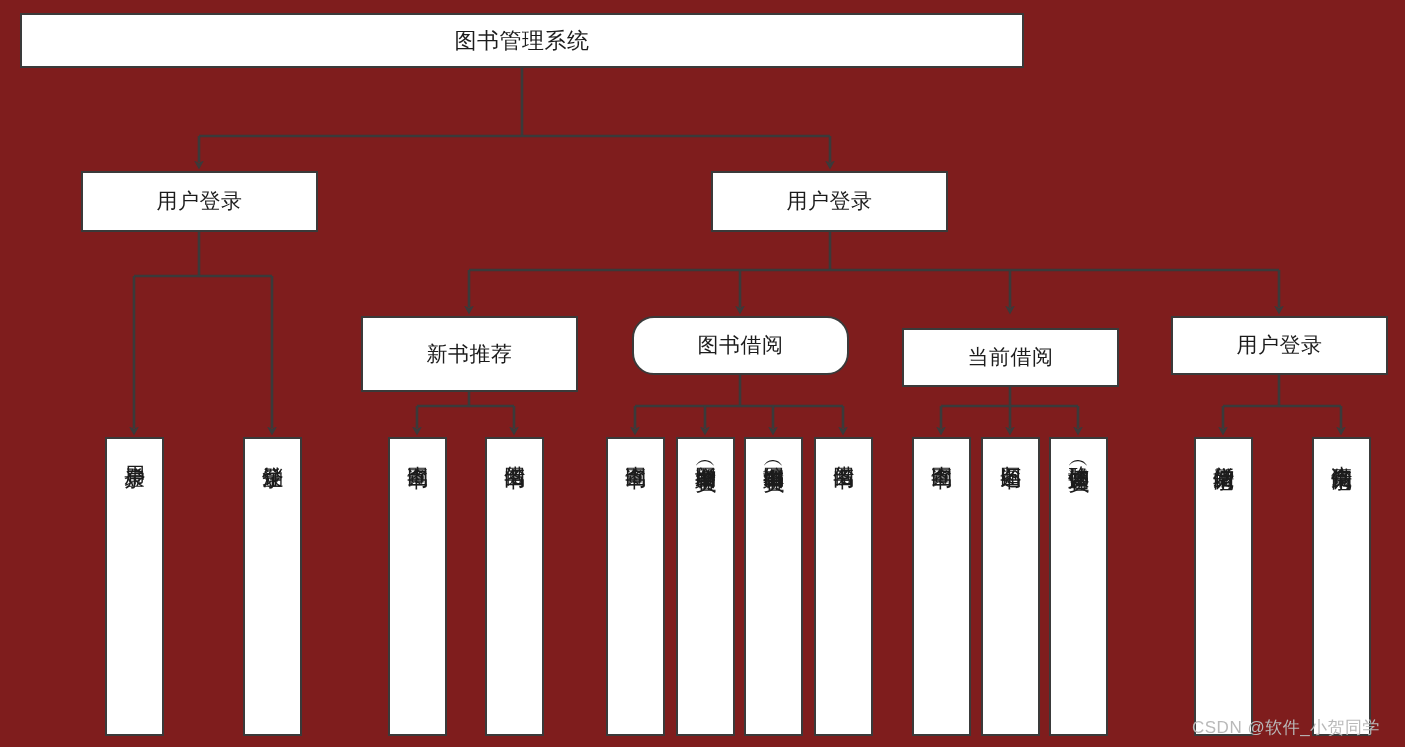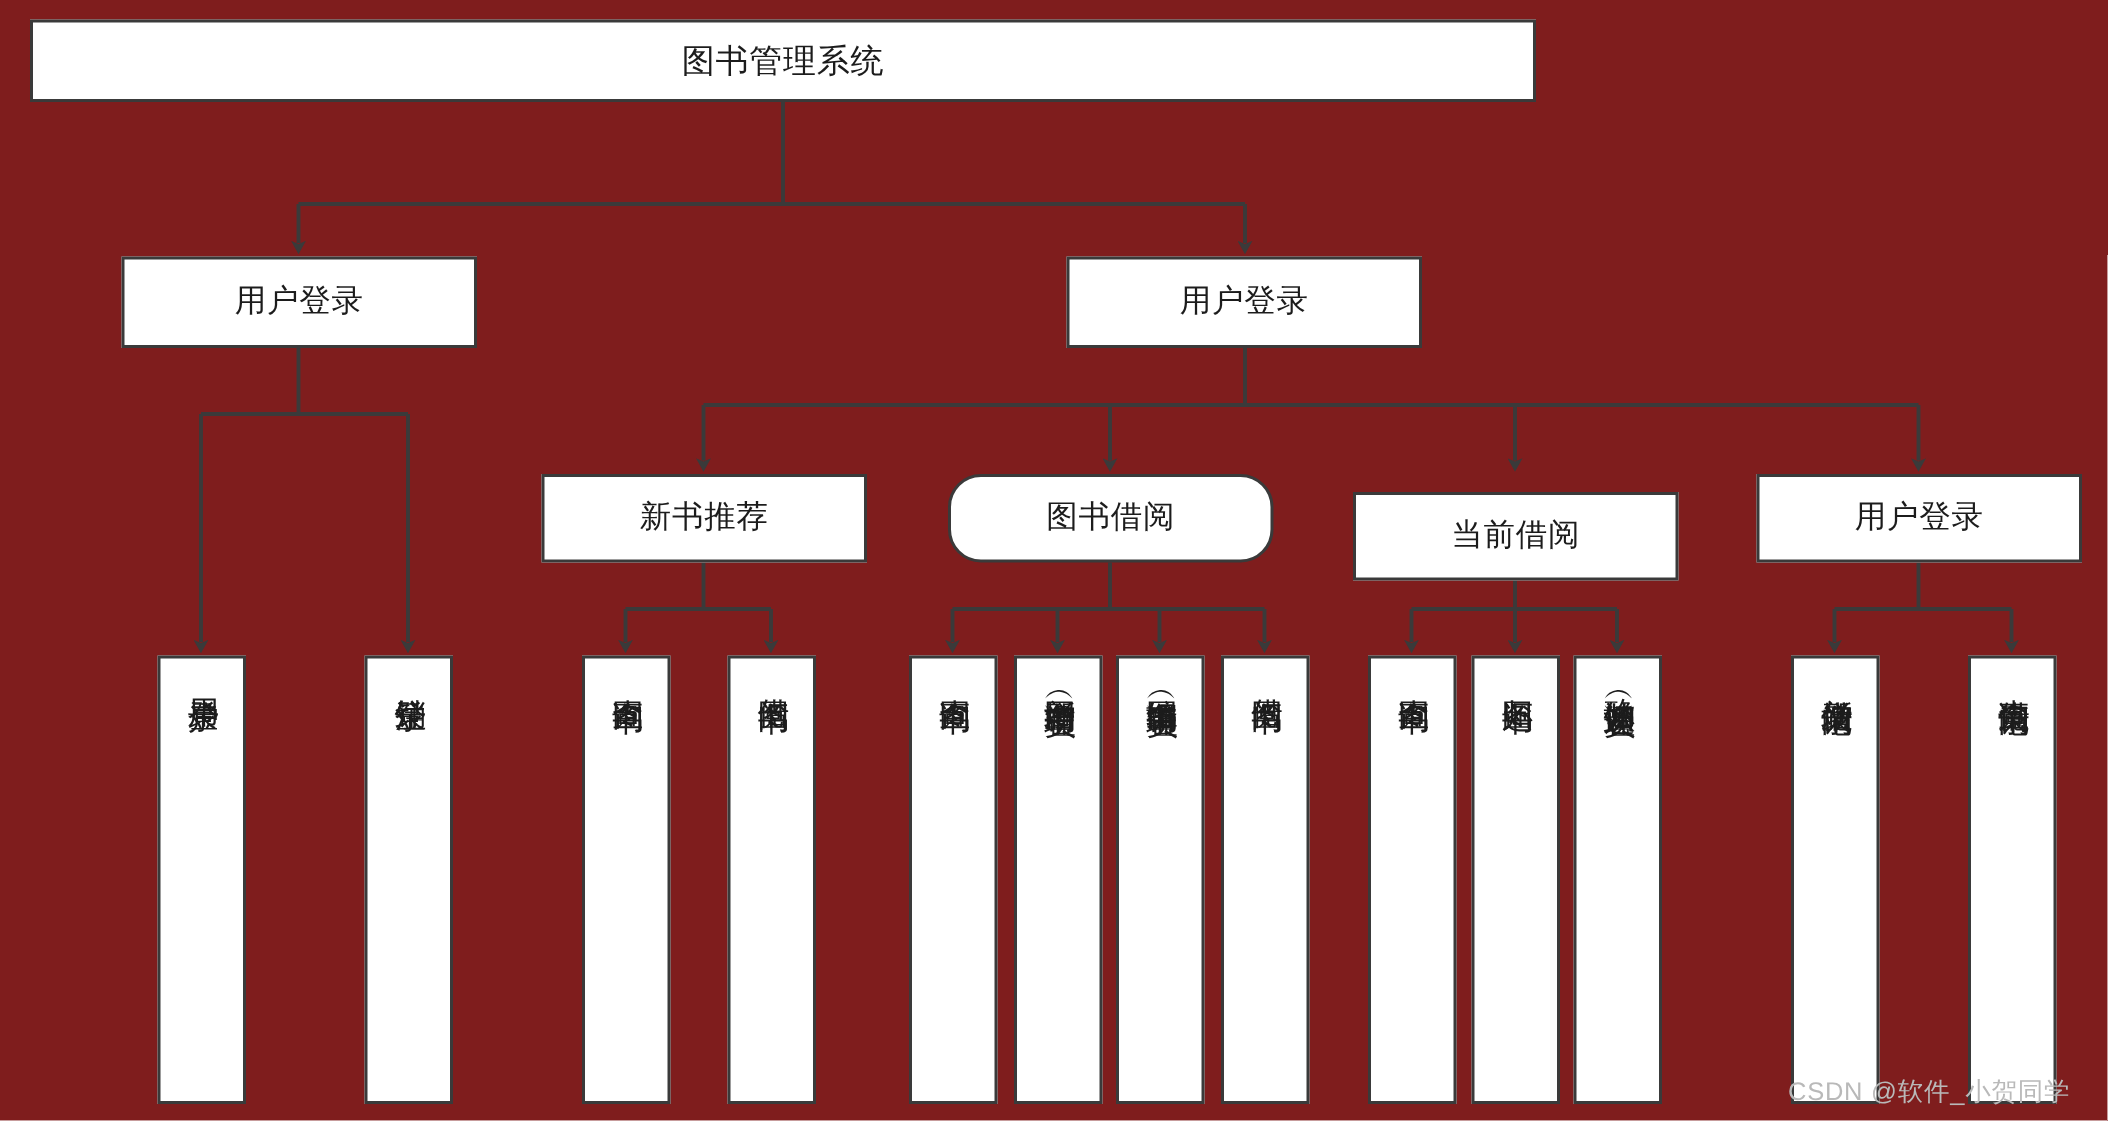--- a/index.html
+++ b/index.html
@@ -135,21 +135,21 @@
   </div>
 
   <div class="node horiz" style="left:81px; top:171px; width:237px; height:61px;">
     <span class="label">用户登录</span>
   </div>
 
   <div class="node horiz" style="left:711px; top:171px; width:237px; height:61px;">
     <span class="label">用户登录</span>
   </div>
 
-  <div class="node horiz" style="left:361px; top:316px; width:217px; height:59px;">
+  <div class="node horiz" style="left:361px; top:316px; width:217px; height:76px;">
     <span class="label">新书推荐</span>
   </div>
 
   <div class="node horiz" style="left:632px; top:316px; width:217px; height:59px;border-radius:22px;">
     <span class="label">图书借阅</span>
   </div>
 
   <div class="node horiz" style="left:902px; top:316px; width:217px; height:59px;margin-top:12px;">
     <span class="label">当前借阅</span>
   </div>

